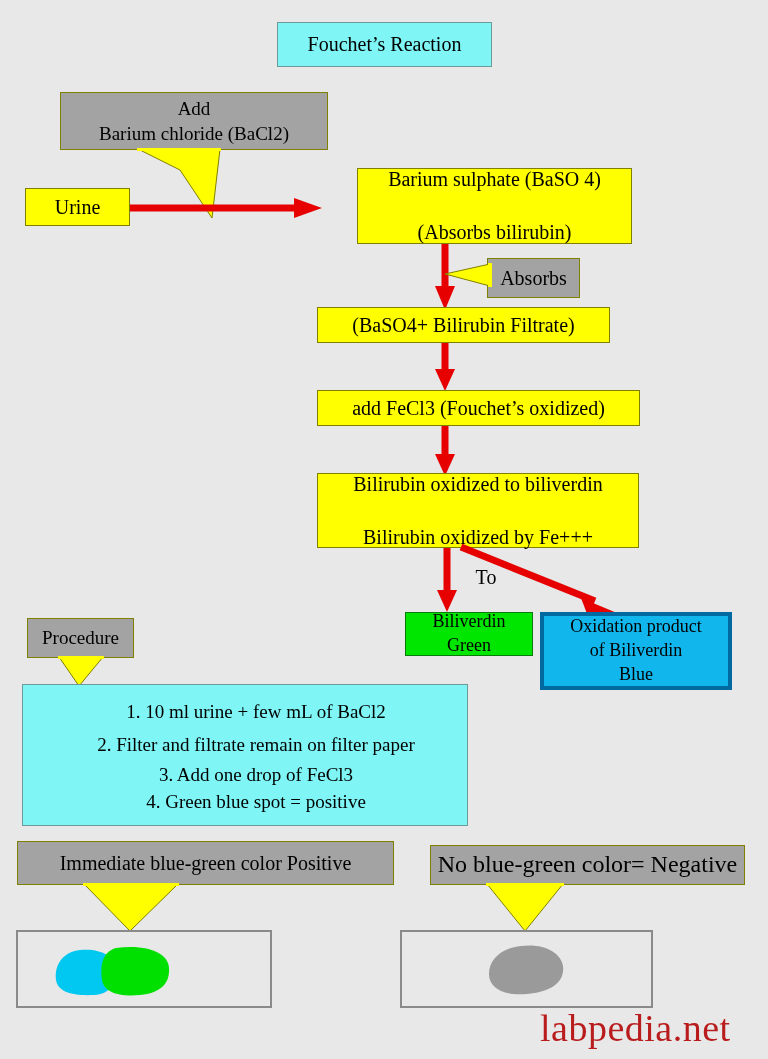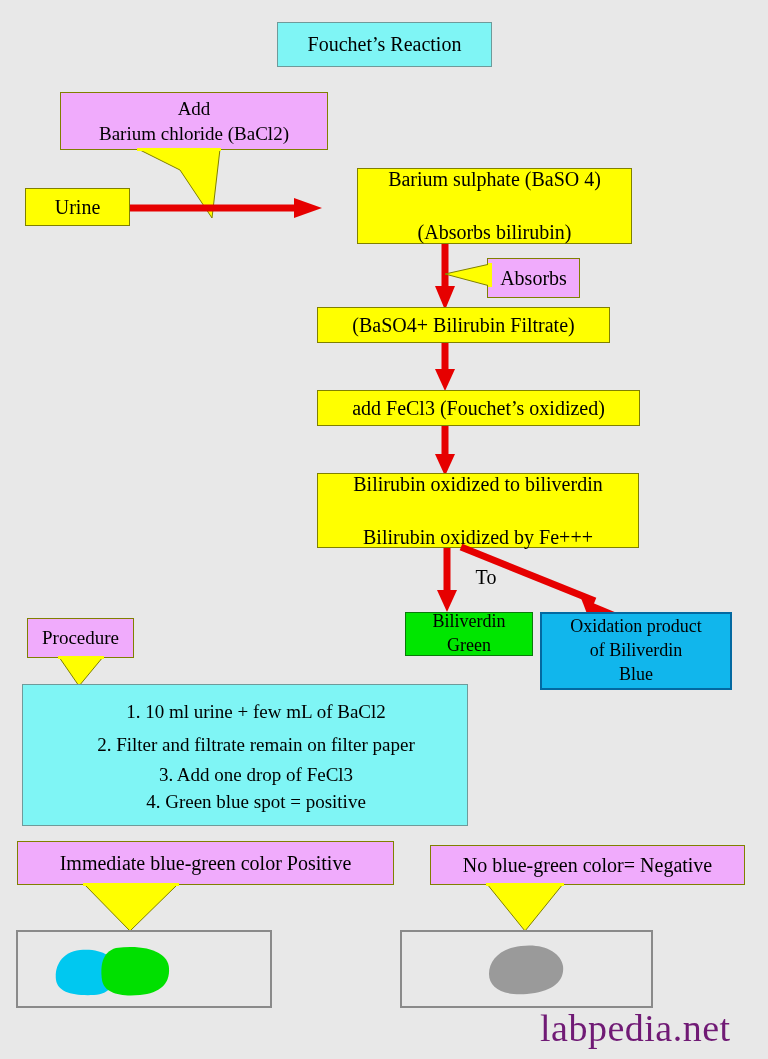--- a/index.html
+++ b/index.html
@@ -22,34 +22,34 @@
     justify-content:center;
     text-align:center;
     line-height:1.32;
     white-space:pre-line;
   }
 
   
   .yellow{background:#ffff00;border:1px solid #808000;}
   .cyan  {background:#7ff5f5;border:1px solid #6f9a9a;}
   .green {background:#00e600;border:1px solid #0a7a0a;}
-  .blue  {background:#11b6ec;border:2px solid #0369a1;}
+  .blue  {background:#11b6ec;border:4px solid #0369a1;}
   .plain {background:#e8e8e8;border:2px solid #8a8a8a;}
 
-  .callout{background:#f0abfc;border:1px solid #808000;}
+  .callout{background:#a3a3a3;border:1px solid #808000;}
 
   
   .tail{position:absolute;pointer-events:none;}
 
   .arrow{position:absolute;pointer-events:none;}
 
   .watermark{
     position:absolute;
     font-family:"Liberation Serif","DejaVu Serif",serif;
-    color:#701a75;
+    color:#b91c1c;
     letter-spacing:.5px;
   }
 
   .txt-line{display:block;}
   .proc{
     align-items:center;
     justify-content:center;
     text-align:left;
     padding:10px 0 10px 22px;
   }
@@ -173,21 +173,21 @@
     <polygon points="4,1 98,1 50,48" fill="#ffff00" stroke="#808000" stroke-width="1"></polygon>
     <rect x="3" y="0" width="96" height="3" fill="#ffff00"></rect>
   </svg>
 
   <div class="node plain" style="left:16px;top:930px;width:256px;height:78px;"></div>
   <svg style="position:absolute;left:50px;top:940px;width:140px;height:60px;" viewBox="0 0 140 60">
     <path d="M30 10 C12 12 4 26 6 40 C8 52 22 56 44 55 C60 54 66 44 66 30 C66 16 50 8 30 10 Z" fill="#00c8f0"></path>
     <path d="M66 8 C52 12 50 26 52 40 C54 53 70 57 90 55 C110 53 120 44 119 28 C118 14 100 4 66 8 Z" fill="#00e000"></path>
   </svg>
 
-  <div class="node callout" style="left:430px;top:845px;width:315px;height:40px;font-size:20px;">
+  <div class="node callout" style="left:430px;top:845px;width:315px;height:40px;font-size:24px;">
     <span>No blue-green color= Negative</span>
   </div>
   <svg class="tail" style="left:483px;top:883px;width:90px;height:50px;" viewBox="0 0 90 50">
     <polygon points="4,1 80,1 42,48" fill="#ffff00" stroke="#808000" stroke-width="1"></polygon>
     <rect x="3" y="0" width="78" height="3" fill="#ffff00"></rect>
   </svg>
 
   <div class="node plain" style="left:400px;top:930px;width:253px;height:78px;"></div>
   <svg style="position:absolute;left:485px;top:940px;width:90px;height:60px;" viewBox="0 0 90 60">
     <path d="M36 6 C16 8 4 20 4 34 C4 48 18 56 42 54 C66 52 80 42 78 26 C76 12 58 3 36 6 Z" fill="#9a9a9a"></path>

